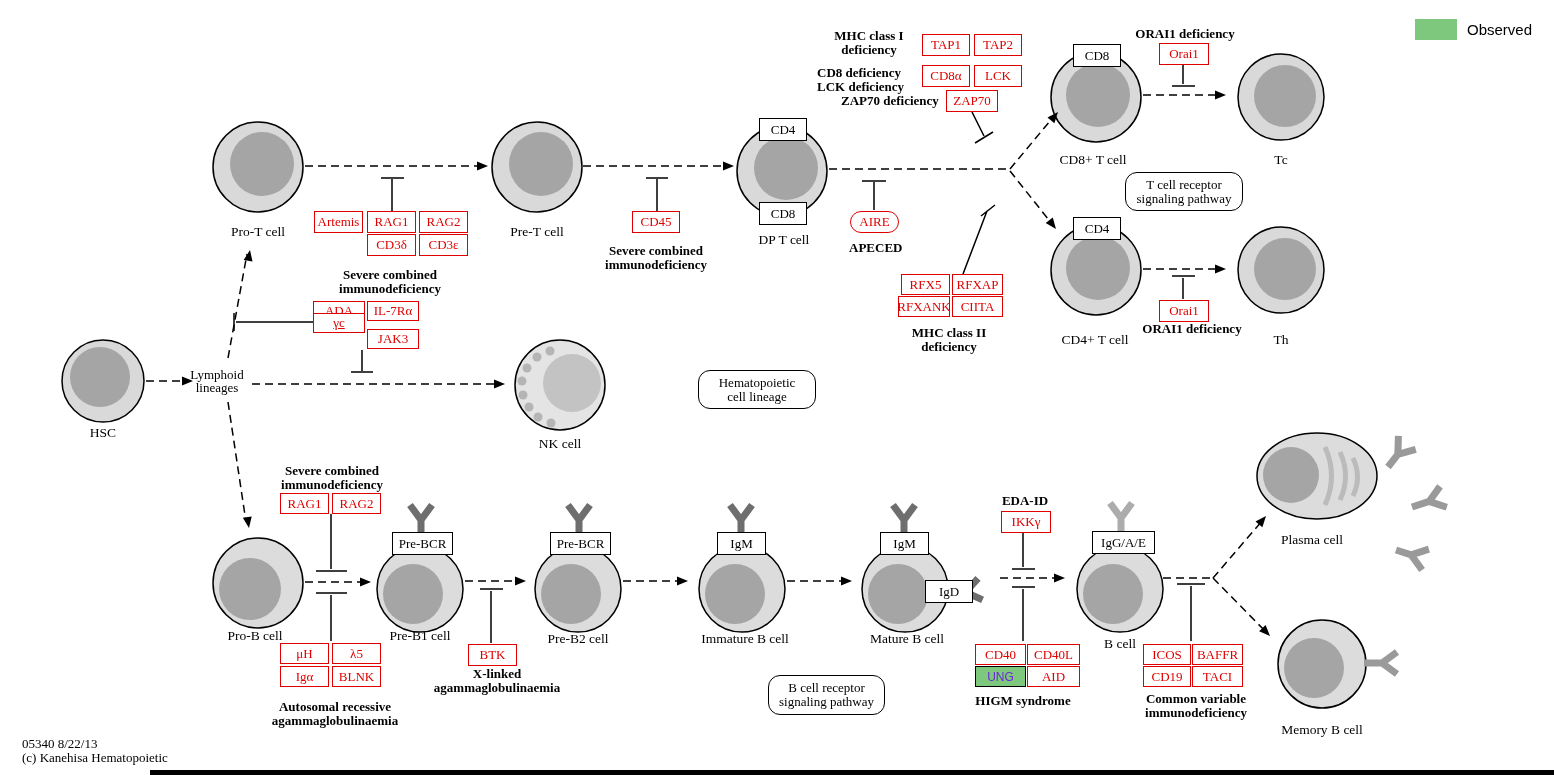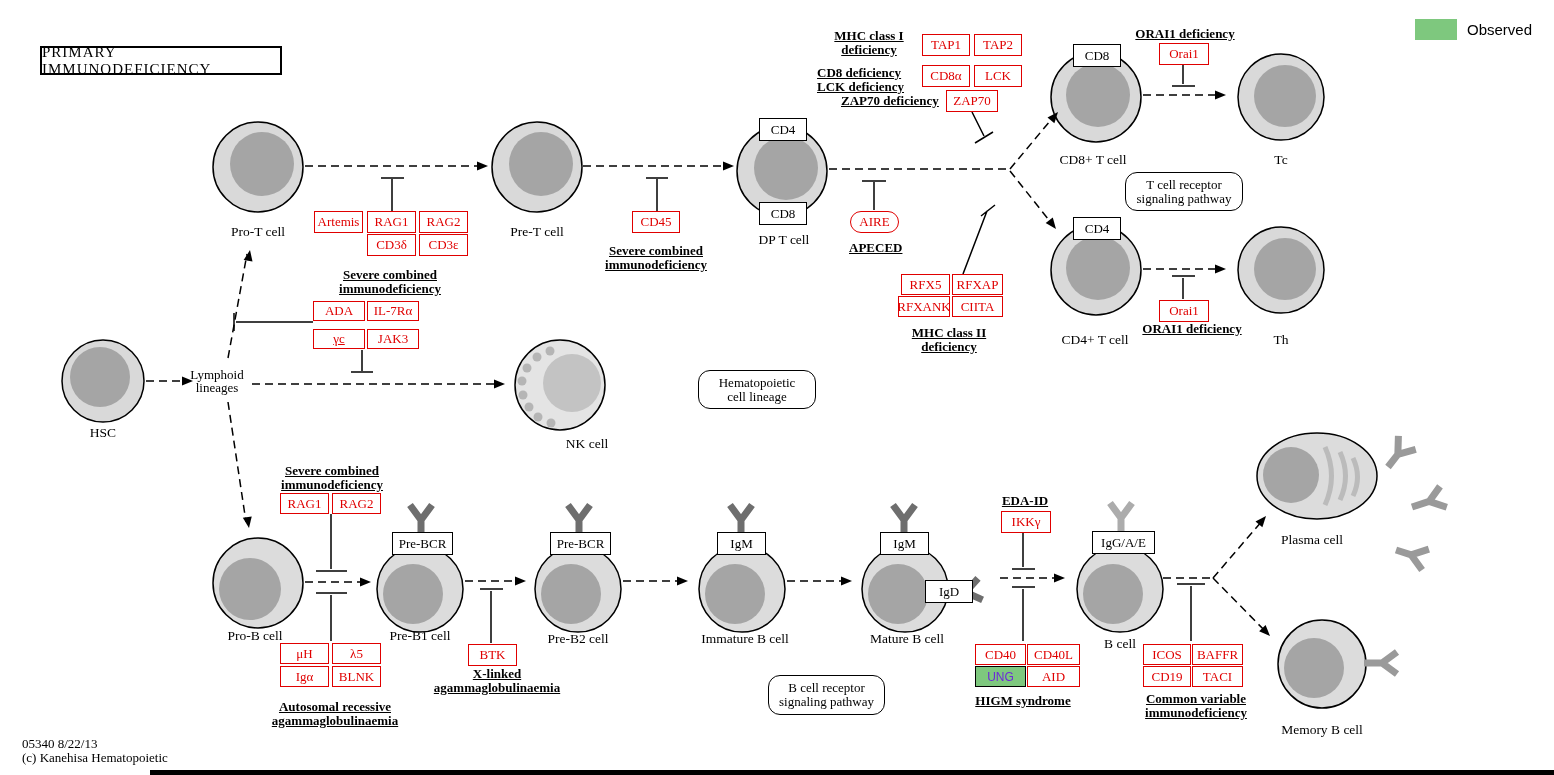--- a/index.html
+++ b/index.html
@@ -10,21 +10,21 @@
   .title-box{border:2px solid #000;display:flex;align-items:center;justify-content:center;
              font-size:15px;letter-spacing:1px;background:#fff;}
   .legend-swatch{background:#7EC87E;}
   .legend-label{font-family:"Liberation Sans",sans-serif;font-size:15px;}
   .gene{background:#fff;border:1px solid #E00000;color:#E00000;font-size:13px;
         display:flex;align-items:center;justify-content:center;white-space:nowrap;overflow:hidden;z-index:3;}
   .gene.observed{background:#7EC87E;border-color:#000;color:#6d28d9;font-family:"Liberation Sans",sans-serif;font-size:12px;}
   .marker{background:#fff;border:1.5px solid #000;color:#000;font-size:13px;
           display:flex;align-items:center;justify-content:center;white-space:nowrap;z-index:3;}
   .cell-label{font-size:13.5px;text-align:center;white-space:nowrap;transform:translateX(-50%);}
-  .disease{font-weight:bold;font-size:13px;line-height:13.5px;text-align:center;white-space:nowrap;text-decoration:underline;}
+  .disease{font-weight:bold;font-size:13px;line-height:13.5px;text-align:center;white-space:nowrap;}
   .disease.ctr{transform:translateX(-50%);}
   .disease.lft{text-align:left;}
   .note{font-size:13px;line-height:13px;text-align:center;white-space:nowrap;transform:translateX(-50%);}
   .pathway-ref{border:1.5px solid #000;border-radius:12px;background:#fff;font-size:13px;line-height:14px;
                display:flex;flex-direction:column;align-items:center;justify-content:center;white-space:nowrap;}
   .footer-line{font-size:13px;white-space:nowrap;}
   .bottom-bar{background:#000;}
 </style>
 </head>
 <body>
@@ -210,38 +210,35 @@
         <polygon points="0,0 -11,-4.5 -11,4.5" transform="translate(526,581)"></polygon>
         <polygon points="0,0 -11,-4.5 -11,4.5" transform="translate(688,581)"></polygon>
         <polygon points="0,0 -11,-4.5 -11,4.5" transform="translate(852,581)"></polygon>
         <polygon points="0,0 -11,-4.5 -11,4.5" transform="translate(1065,578)"></polygon>
         <polygon points="0,0 -11,-4.5 -11,4.5" transform="translate(1266,516) rotate(-50)"></polygon>
         <polygon points="0,0 -11,-4.5 -11,4.5" transform="translate(1270,636) rotate(46)"></polygon>
       </g>
     </g>
   </svg>
 
-  <div class="abs title-box" style="left:40px;top:46px;width:238px;height:25px;">
-    <span>PRIMARY IMMUNODEFICIENCY</span>
-  </div>
   <div class="abs legend-swatch" style="left:1415px;top:19px;width:42px;height:21px;"></div>
   <div class="abs legend-label" style="left:1467px;top:21px;">Observed</div>
   <div class="abs footer-line" style="left:22px;top:736px;">05340 8/22/13</div>
   <div class="abs footer-line" style="left:22px;top:750px;">(c) Kanehisa Hematopoietic</div>
   <div class="abs bottom-bar" style="left:150px;top:770px;width:1404px;height:5px;"></div>
 
   <div class="abs cell-label" style="left:103px;top:425px;">HSC</div>
   <div class="abs cell-label" style="left:258px;top:224px;">Pro-T cell</div>
   <div class="abs cell-label" style="left:537px;top:224px;">Pre-T cell</div>
   <div class="abs cell-label" style="left:784px;top:232px;">DP T cell</div>
   <div class="abs cell-label" style="left:1093px;top:152px;">CD8+ T cell</div>
   <div class="abs cell-label" style="left:1281px;top:152px;">Tc</div>
   <div class="abs cell-label" style="left:1095px;top:332px;">CD4+ T cell</div>
   <div class="abs cell-label" style="left:1281px;top:332px;">Th</div>
-  <div class="abs cell-label" style="left:560px;top:436px;margin-left:27px;">NK cell</div>
+  <div class="abs cell-label" style="left:560px;top:436px;">NK cell</div>
   <div class="abs cell-label" style="left:255px;top:628px;">Pro-B cell</div>
   <div class="abs cell-label" style="left:420px;top:628px;">Pre-B1 cell</div>
   <div class="abs cell-label" style="left:578px;top:631px;">Pre-B2 cell</div>
   <div class="abs cell-label" style="left:745px;top:631px;">Immature B cell</div>
   <div class="abs cell-label" style="left:907px;top:631px;">Mature B cell</div>
   <div class="abs cell-label" style="left:1120px;top:636px;">B cell</div>
   <div class="abs cell-label" style="left:1312px;top:532px;">Plasma cell</div>
   <div class="abs cell-label" style="left:1322px;top:722px;">Memory B cell</div>
 
   <div class="abs note" style="left:217px;top:368px;">
@@ -273,21 +270,21 @@
   <div class="abs gene" style="left:367px;top:234px;width:47px;height:20px;">CD3δ</div>
   <div class="abs gene" style="left:419px;top:234px;width:47px;height:20px;">CD3ε</div>
   <div class="abs gene" style="left:632px;top:211px;width:46px;height:20px;">CD45</div>
   <div class="abs gene" style="left:850px;top:211px;width:47px;height:20px;border-radius:11px;">AIRE</div>
   <div class="abs gene" style="left:901px;top:274px;width:47px;height:19px;">RFX5</div>
   <div class="abs gene" style="left:952px;top:274px;width:49px;height:19px;">RFXAP</div>
   <div class="abs gene" style="left:898px;top:296px;width:50px;height:19px;">RFXANK</div>
   <div class="abs gene" style="left:952px;top:296px;width:49px;height:19px;">CIITA</div>
   <div class="abs gene" style="left:313px;top:301px;width:50px;height:18px;">ADA</div>
   <div class="abs gene" style="left:367px;top:301px;width:50px;height:18px;">IL-7Rα</div>
-  <div class="abs gene" style="left:313px;top:329px;width:50px;height:18px;text-decoration:underline;">γc</div>
+  <div class="abs gene" style="left:313px;top:313px;width:50px;height:18px;text-decoration:underline;">γc</div>
   <div class="abs gene" style="left:367px;top:329px;width:50px;height:18px;">JAK3</div>
   <div class="abs gene" style="left:280px;top:493px;width:47px;height:19px;">RAG1</div>
   <div class="abs gene" style="left:332px;top:493px;width:47px;height:19px;">RAG2</div>
   <div class="abs gene" style="left:280px;top:643px;width:47px;height:19px;">μH</div>
   <div class="abs gene" style="left:332px;top:643px;width:47px;height:19px;text-align:center;">λ5</div>
   <div class="abs gene" style="left:280px;top:666px;width:47px;height:19px;">Igα</div>
   <div class="abs gene" style="left:332px;top:666px;width:47px;height:19px;">BLNK</div>
   <div class="abs gene" style="left:468px;top:644px;width:47px;height:20px;">BTK</div>
   <div class="abs gene" style="left:1001px;top:511px;width:48px;height:20px;">IKKγ</div>
   <div class="abs gene" style="left:975px;top:644px;width:49px;height:19px;">CD40</div>

